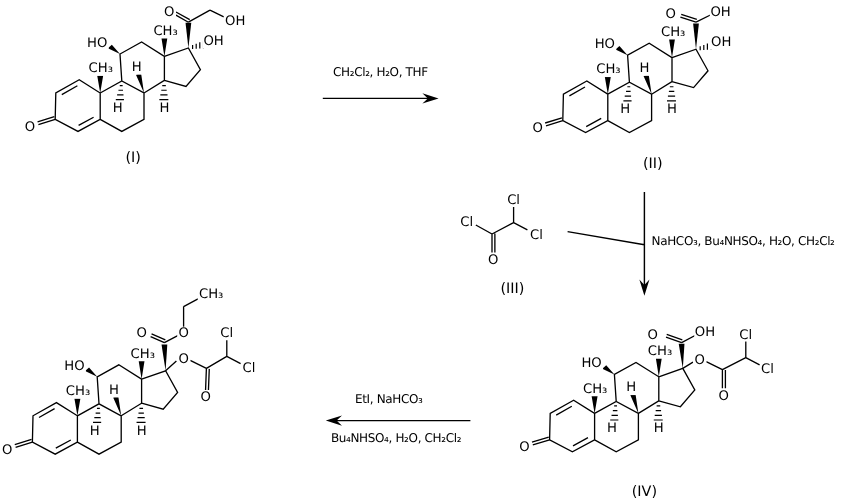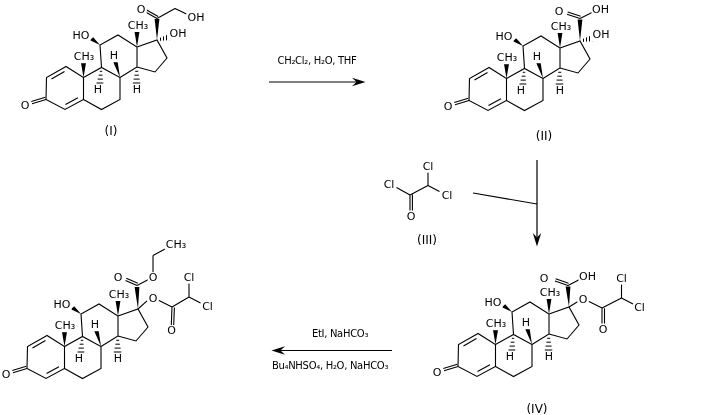--- a/index.html
+++ b/index.html
@@ -148,16 +148,17 @@
   <div class="atom" style="left:118px;top:358.5px">H</div>
   <div class="atom" style="left:176px;top:244.5px">CH₃</div>
   <div class="atom" style="left:153px;top:277.5px">O</div>
   <div class="atom" style="left:118px;top:277.5px">O</div>
   <div class="atom" style="left:153px;top:298.5px">O</div>
   <div class="atom" style="left:171.5px;top:330.5px">O</div>
   <div class="atom" style="left:189px;top:277.5px">Cl</div>
   <div class="atom" style="left:207.5px;top:306.5px">Cl</div>
 
   <div class="reagent centered" style="left:317px;top:61px">CH₂Cl₂, H₂O, THF</div>
-  <div class="reagent centered" style="left:340px;top:334px">EtI, NaHCO₃</div>
-  <div class="reagent centered" style="left:330px;top:366px">Bu₄NHSO₄, H₂O, NaHCO₃</div>
+  <div class="reagent leftal" style="left:543px;top:202px">NaHCO₃, Bu₄NHSO₄, H₂O, CH₂Cl₂</div>
+  <div class="reagent centered" style="left:324px;top:334px">EtI, NaHCO₃</div>
+  <div class="reagent centered" style="left:330px;top:366px">Bu₄NHSO₄, H₂O, CH₂Cl₂</div>
 
 </div>
 
 </body></html>

